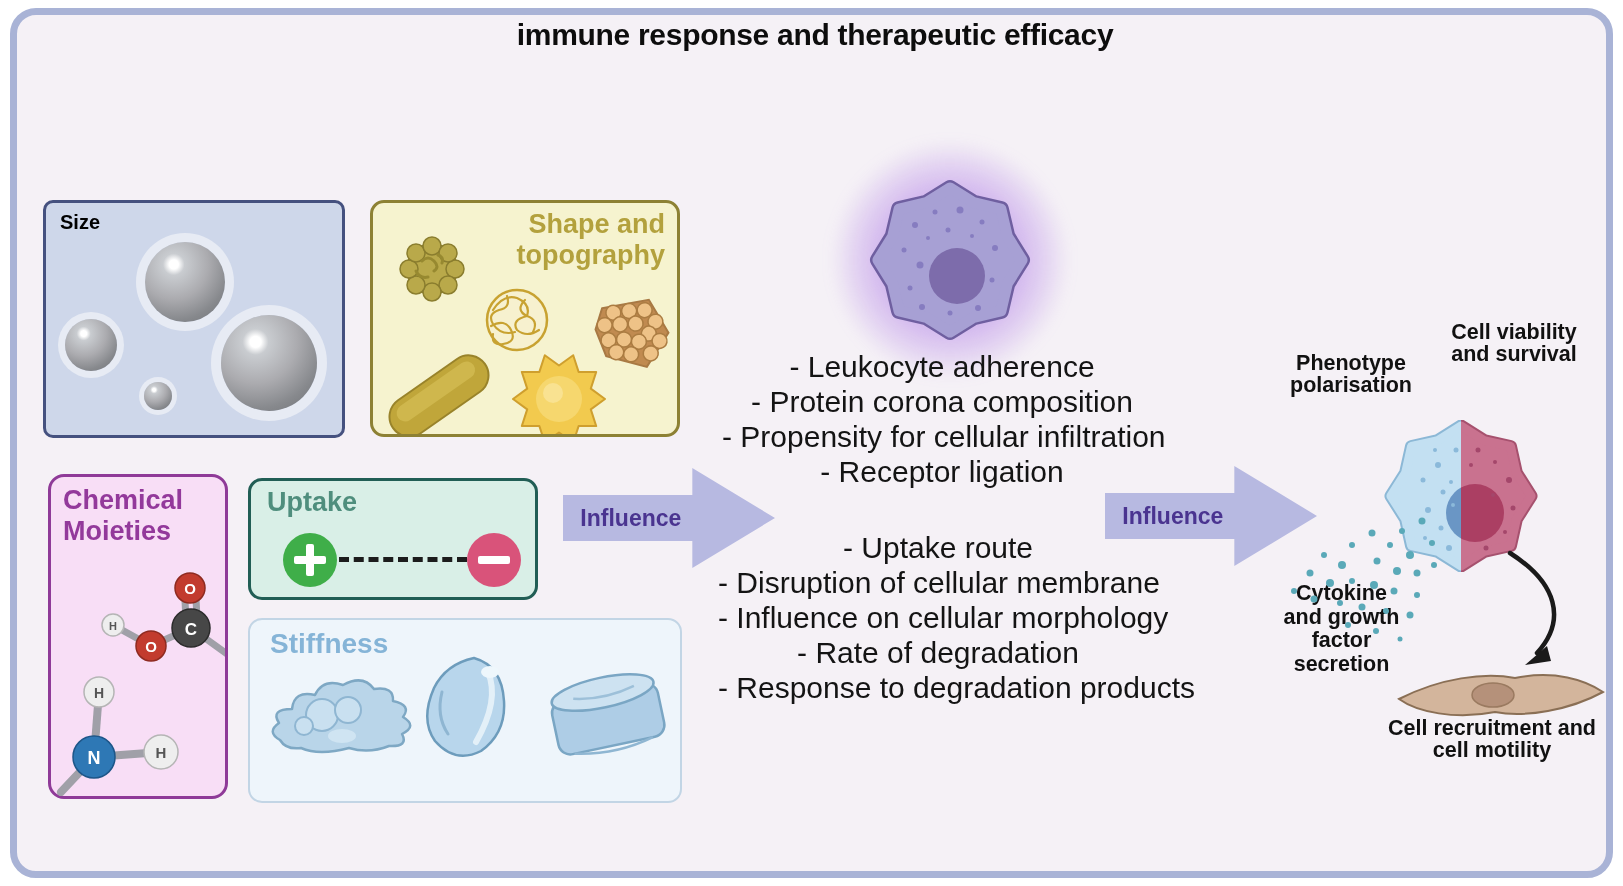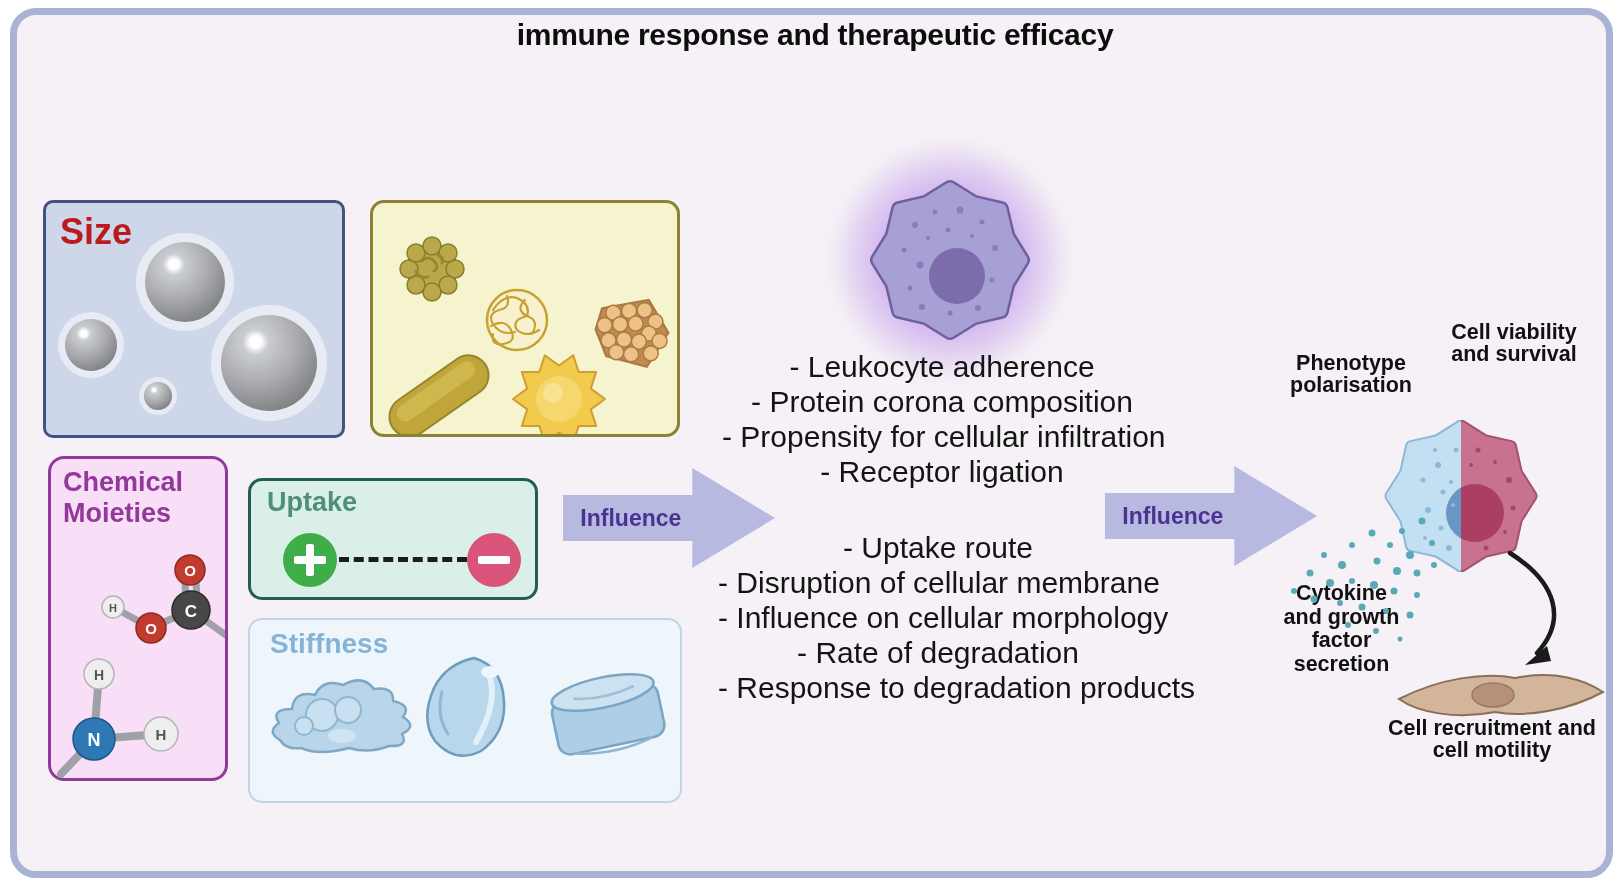--- a/index.html
+++ b/index.html
@@ -14,31 +14,31 @@
   .title{
     position:absolute;left:300px;top:16px;width:1030px;text-align:center;
     font-weight:bold;font-size:30px;line-height:37px;color:#0d0d0d;letter-spacing:-0.3px;
   }
   .panel{position:absolute;box-sizing:border-box;}
   .panel-label{position:absolute;font-weight:bold;}
   #panel-size{
     left:43px;top:200px;width:302px;height:238px;background:#ced7ea;
     border:3px solid #45517f;border-radius:10px;
   }
-  #panel-size .panel-label{left:14px;top:8px;font-size:36px;color:#b91c1c;}
+  #panel-size .panel-label{left:14px;top:8px;font-size:20px;color:#000000;}
   .sphere{position:absolute;border-radius:50%;
     background:radial-gradient(circle at 36% 28%, #ffffff 0%, #ffffff 6%, #c9ccd0 14%, #ababaf 45%, #87898d 72%, #6e7074 100%);
   }
   #panel-shape{
     left:370px;top:200px;width:310px;height:237px;background:#f6f3cf;
     border:3px solid #8d8134;border-radius:14px;
   }
   #panel-shape .panel-label{right:12px;top:6px;width:172px;text-align:right;font-size:27px;line-height:31px;color:#b3a13d;}
   #panel-chem{
-    left:48px;top:456px;width:180px;height:325px;background:#f8def6;
+    left:48px;top:474px;width:180px;height:325px;background:#f8def6;
     border:3px solid #8f3a98;border-radius:16px;
   }
   #panel-chem .panel-label{left:12px;top:8px;width:155px;font-size:27px;line-height:31px;color:#93399b;}
   #panel-charge{
     left:248px;top:478px;width:290px;height:122px;background:#d9efe7;
     border:3px solid #215e55;border-radius:14px;
   }
   #panel-charge .panel-label{left:16px;top:6px;font-size:27px;color:#4f8e7d;}
   .charge-circle{position:absolute;width:54px;height:54px;border-radius:50%;}
   #plus-circle{left:32px;top:52px;background:#3fae49;}
@@ -90,20 +90,21 @@
 
   <div id="panel-size" class="panel">
     <div class="panel-label">Size</div>
     <div class="sphere" style="left:99px;top:39px;width:80px;height:80px;box-shadow:0 0 0 9px #e7ebf4;"></div>
     <div class="sphere" style="left:19px;top:116px;width:52px;height:52px;box-shadow:0 0 0 7px #e7ebf4;"></div>
     <div class="sphere" style="left:175px;top:112px;width:96px;height:96px;box-shadow:0 0 0 10px #e7ebf4;"></div>
     <div class="sphere" style="left:98px;top:179px;width:28px;height:28px;box-shadow:0 0 0 5px #e7ebf4;"></div>
   </div>
 
   <div id="panel-shape" class="panel">
+    <div class="panel-label">Shape and topography</div>
     <svg width="304" height="231" style="position:absolute;left:0;top:0;">
 
       <g transform="translate(59,66)">
         <circle r="25" fill="#b9a94a" stroke="#8a7d2e" stroke-width="2"></circle>
         <g fill="#b9a94a" stroke="#8a7d2e" stroke-width="1.5">
           <circle cx="23" cy="0" r="9"></circle>
             <circle cx="16" cy="16" r="9"></circle>
             <circle cx="0" cy="23" r="9"></circle>
           <circle cx="-16" cy="16" r="9"></circle>
             <circle cx="-23" cy="0" r="9"></circle>

